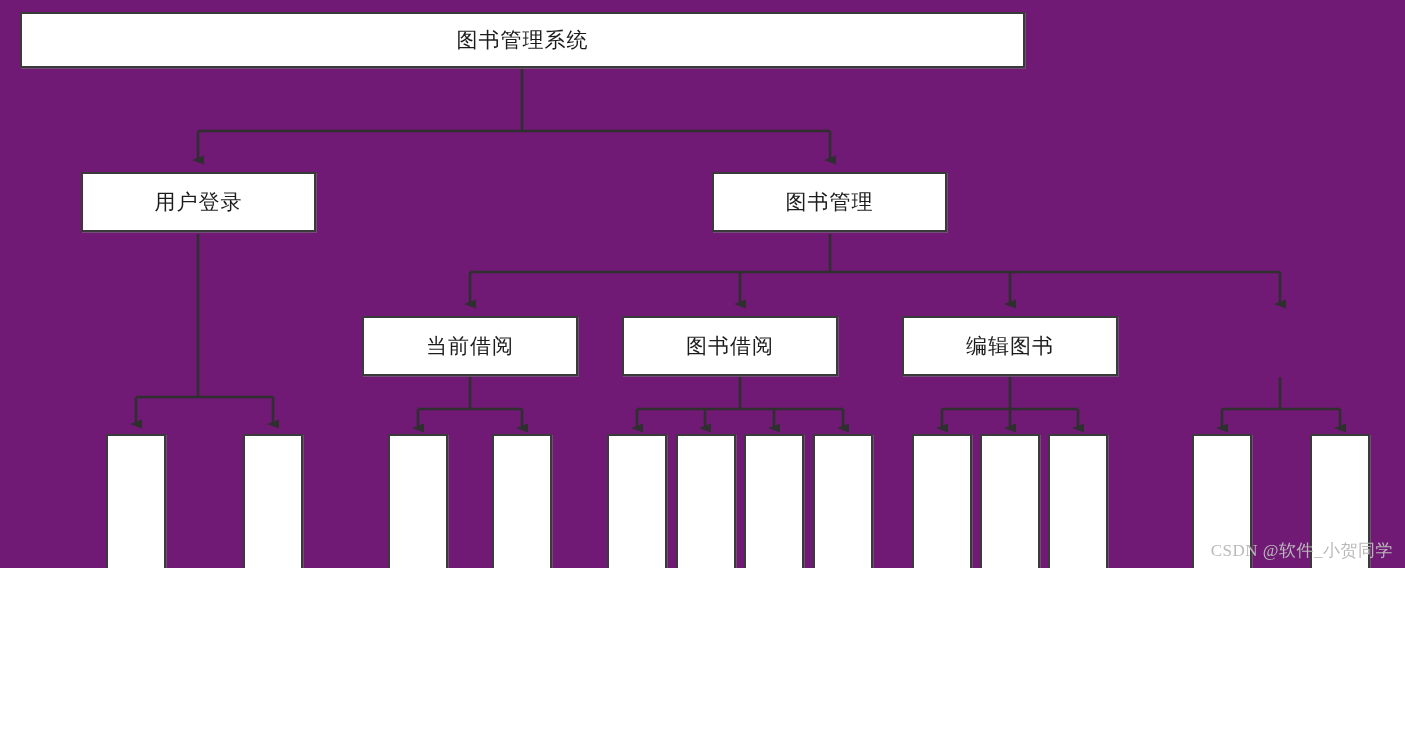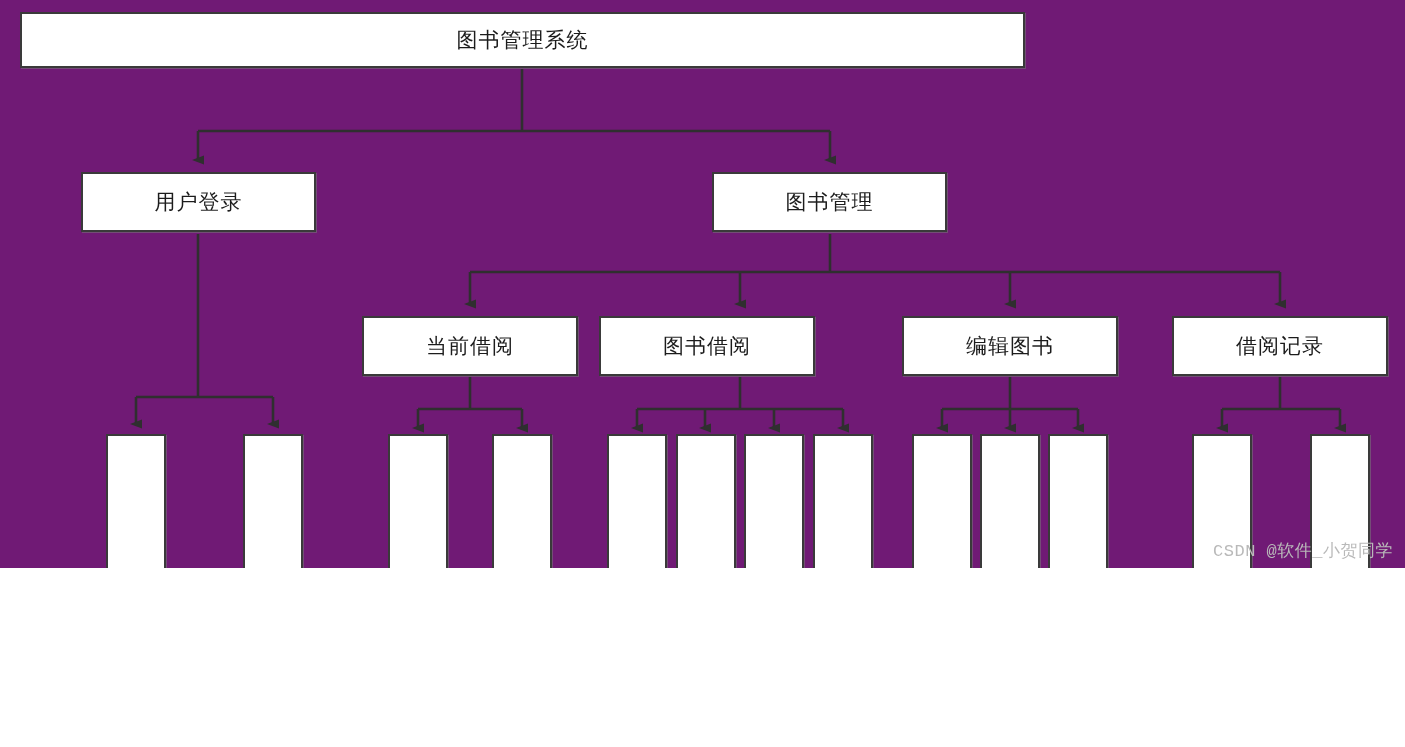--- a/index.html
+++ b/index.html
@@ -49,21 +49,21 @@
     white-space: nowrap;
   }
   .watermark {
     position: absolute;
     right: 12px;
     bottom: 6px;
     font-size: 17px;
     color: #b9b9b9;
     letter-spacing: 0.5px;
     white-space: nowrap;
-    font-family: Liberation Mono, monospace;
+    font-family: Liberation Serif, serif;
   }
 </style>
 </head>
 <body>
 
 <div id="canvas">
 
   <svg id="wires" viewBox="0 0 1405 747">
     <defs>
       <marker id="arrow" markerWidth="12" markerHeight="12" refX="5.5" refY="6" orient="auto" markerUnits="userSpaceOnUse">
@@ -113,23 +113,22 @@
       <path d="M1340,409 L1340,428" marker-end="url(#arrow)"></path>
     </g>
   </svg>
 
   <div class="node h root" style="left:20px; top:12px; width:1005px; height:56px;">图书管理系统</div>
 
   <div class="node h" style="left:81px; top:172px; width:235px; height:60px;">用户登录</div>
   <div class="node h" style="left:712px; top:172px; width:235px; height:60px;">图书管理</div>
 
   <div class="node h" style="left:362px; top:316px; width:216px; height:60px;">当前借阅</div>
-  <div class="node h" style="left:599px; top:316px; width:216px; height:60px;">图书借阅</div>
+  <div class="node h" style="left:622px; top:316px; width:216px; height:60px;">图书借阅</div>
   <div class="node h" style="left:902px; top:316px; width:216px; height:60px;">编辑图书</div>
-  <div class="node h" style="left:1172px; top:316px; width:216px; height:60px;">借阅记录</div>
 
   <div class="node v" style="left:106px; top:434px; width:60px; height:301px;">用户登录</div>
   <div class="node v" style="left:243px; top:434px; width:60px; height:301px;">注销登录</div>
 
   <div class="node v" style="left:388px; top:434px; width:60px; height:301px;">查询图书</div>
   <div class="node v" style="left:492px; top:434px; width:60px; height:301px;">借阅图书</div>
 
   <div class="node v" style="left:607px; top:434px; width:60px; height:301px;">查询图书</div>
   <div class="node v" style="left:676px; top:434px; width:60px; height:301px;">新增图书（管理员）</div>
   <div class="node v" style="left:744px; top:434px; width:60px; height:301px;">编辑图书（管理员）</div>

